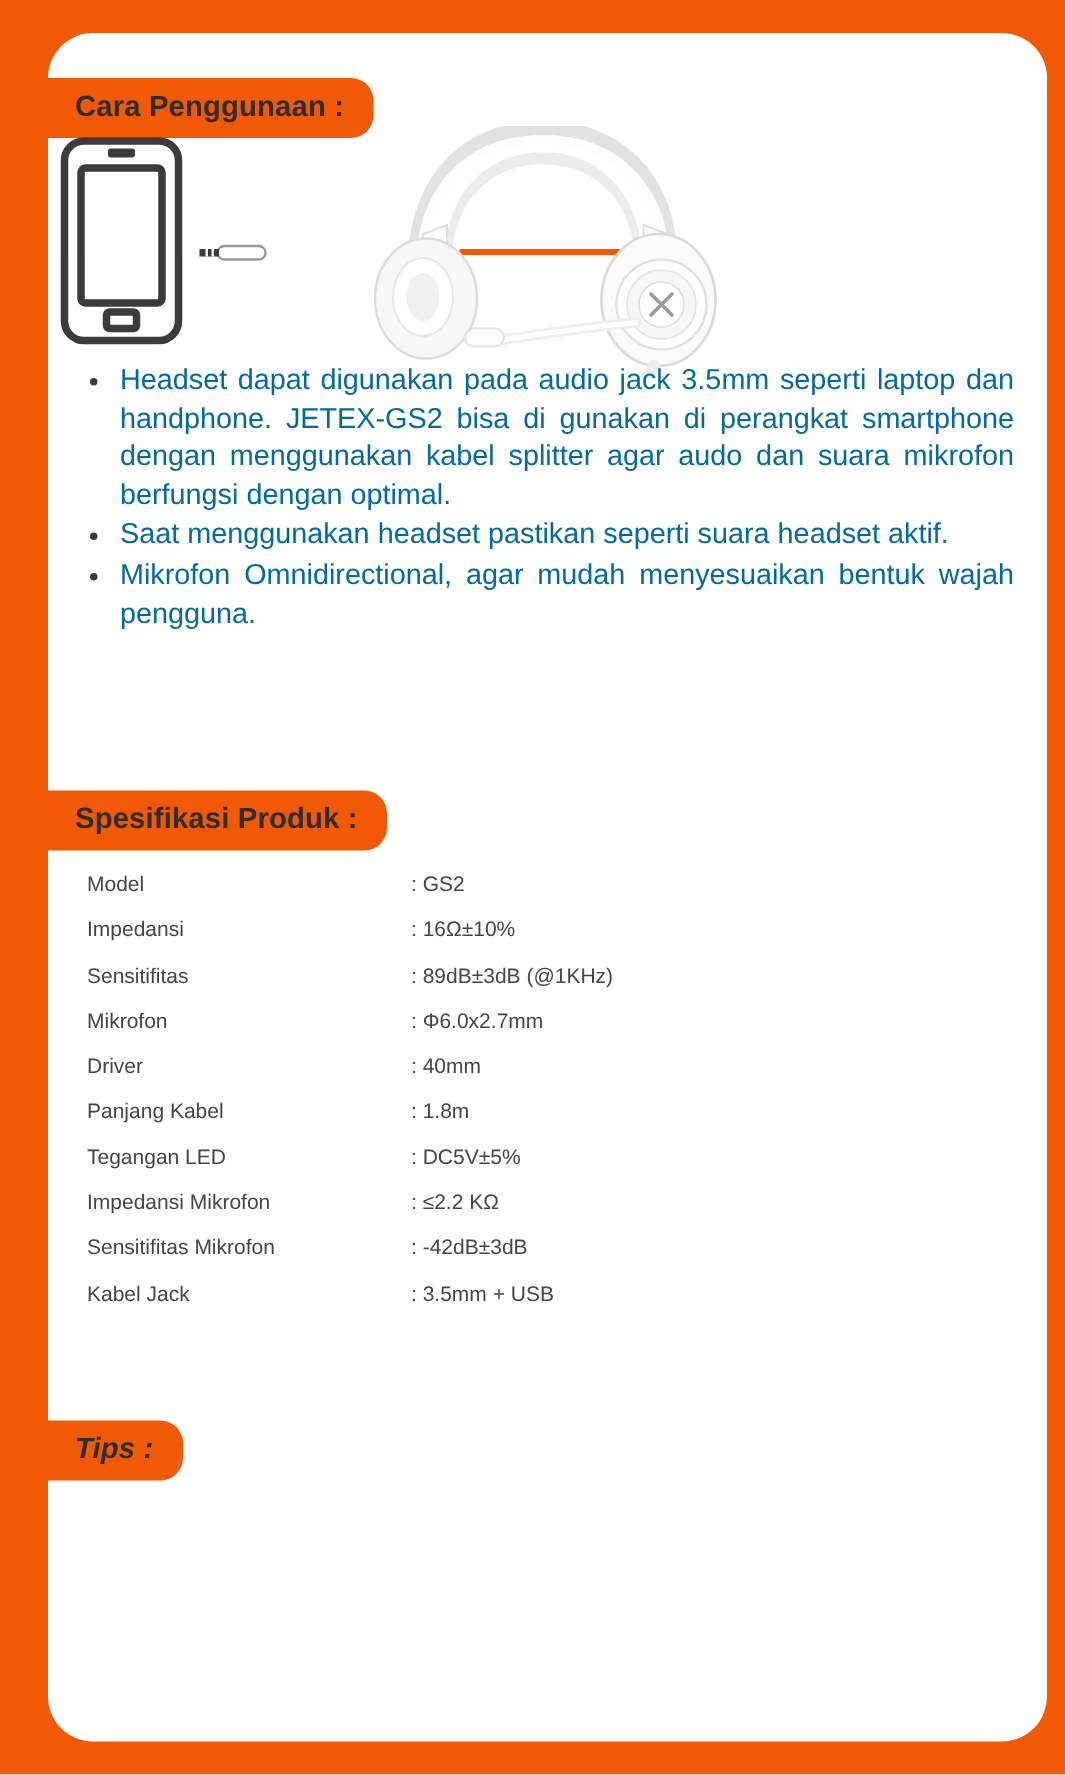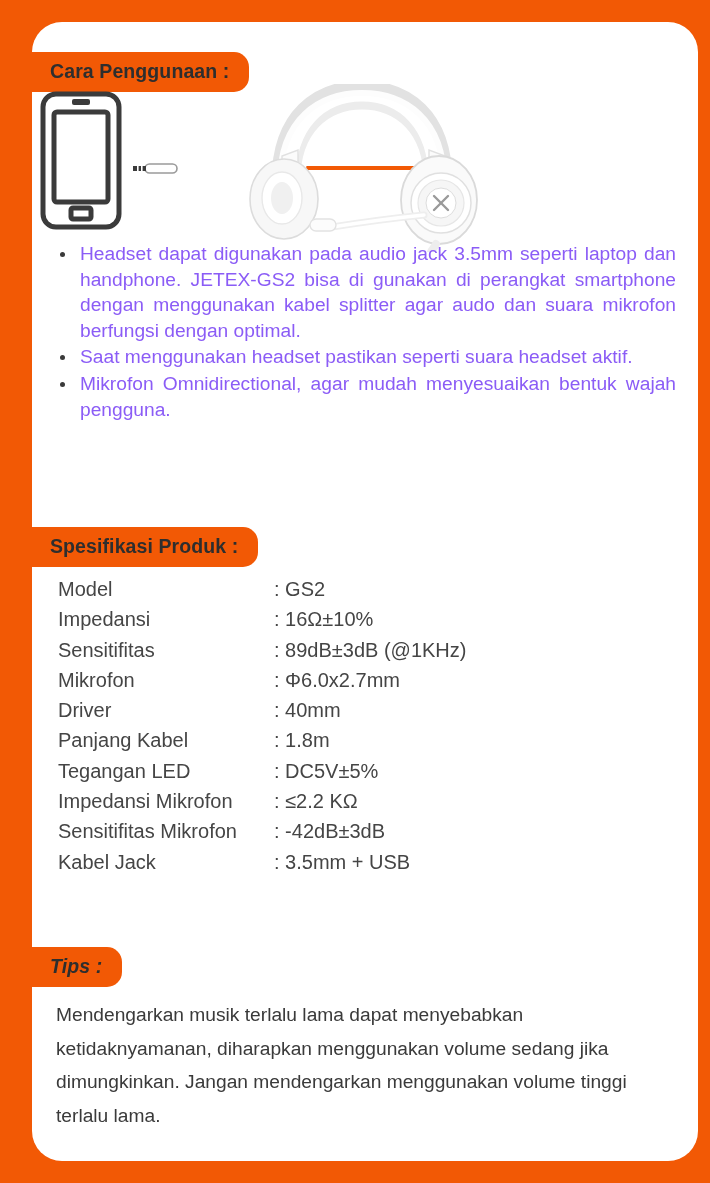--- a/index.html
+++ b/index.html
@@ -67,21 +67,21 @@
     top: 219px;
     width: 620px;
   }
   #usage-list ul { list-style: none; }
   #usage-list li {
     position: relative;
     padding-left: 24px;
     margin-bottom: 1px;
     font-size: 19.2px;
     line-height: 25.6px;
-    color: #8b5cf6;
+    color: #0369a1;
     text-align: justify;
     text-justify: inter-word;
   }
   #usage-list li::before {
     content: "";
     position: absolute;
     left: 4px;
     top: 11px;
     width: 5px;
     height: 5px;
@@ -92,21 +92,21 @@
 
   
   #spec-table {
     position: absolute;
     left: 26px;
     top: 552px;
     width: 620px;
     border-collapse: collapse;
   }
   #spec-table td {
-    font-size: 20px;
+    font-size: 14px;
     line-height: 30.3px;
     color: #454545;
     vertical-align: baseline;
     white-space: nowrap;
     padding: 0;
   }
   #spec-table td.spec-label { width: 216px; }
   #spec-table td.spec-value { padding-left: 0; }
 
   
@@ -246,18 +246,15 @@
           <td class="spec-label">Kabel Jack</td>
           <td class="spec-value">: 3.5mm + USB</td>
         </tr>
       </tbody>
     </table>
 
     <div class="tab-row" style="top:925px;font-style:italic;">
       <span class="tab">Tips :</span>
     </div>
 
-    <div id="tips-body">
-      <p>Mendengarkan musik terlalu lama dapat menyebabkan ketidaknyamanan, diharapkan menggunakan volume sedang jika dimungkinkan. Jangan mendengarkan menggunakan volume tinggi terlalu lama.</p>
-    </div>
 
   </div>
 </div>
 
 </body></html>

